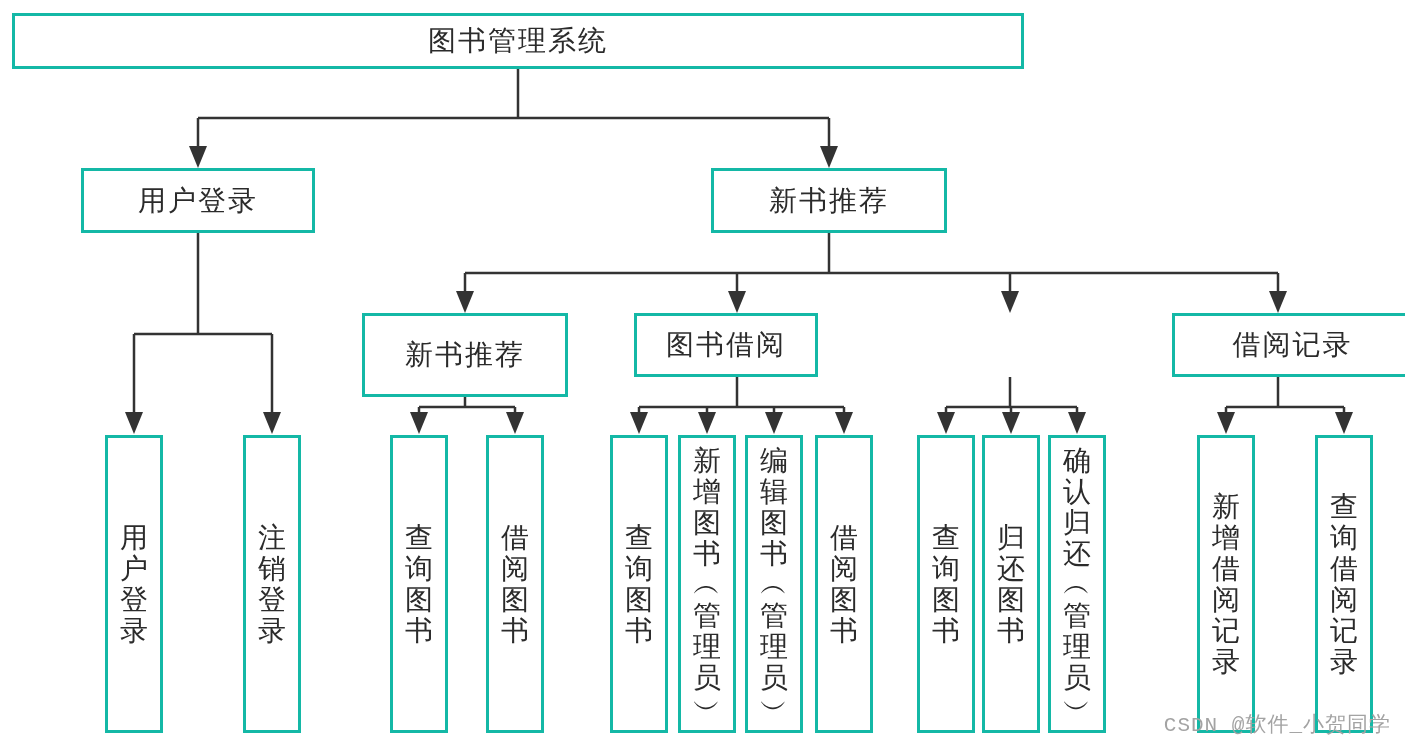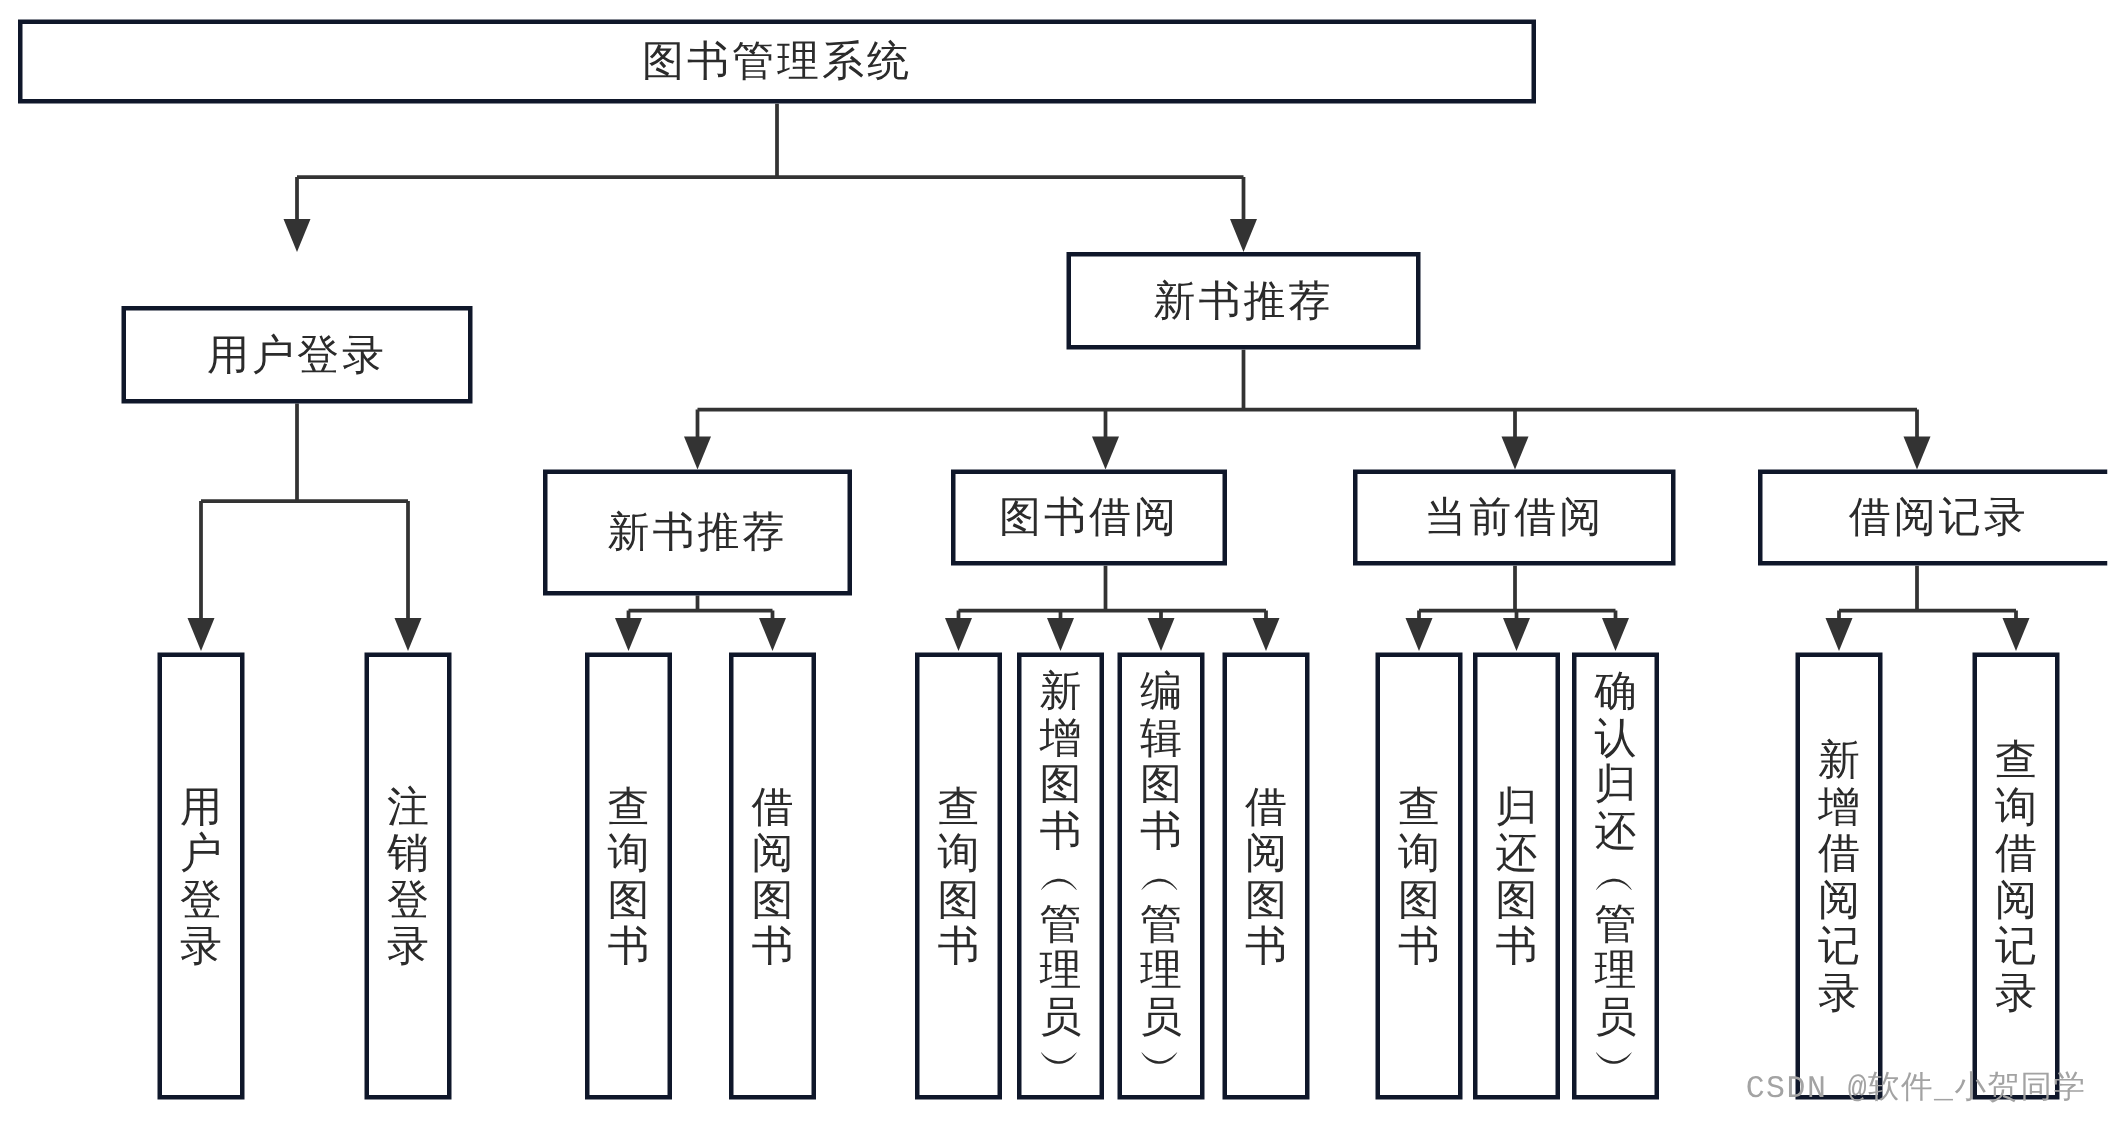--- a/index.html
+++ b/index.html
@@ -7,21 +7,21 @@
   .stage{
     position:relative;
     width:1405px;height:747px;
     background:#ffffff;
     overflow:hidden;
   }
   .wires{position:absolute;left:0;top:0;width:1405px;height:747px;}
   .box{
     position:absolute;
     box-sizing:border-box;
-    border:3px solid #0f172a;
+    border:3px solid #14b8a6;
     background:#ffffff;
     display:flex;align-items:center;justify-content:center;
     color:#2b2b2b;
   }
   .hlabel{
     font-size:28px;
     letter-spacing:2px;
     white-space:nowrap;
     color:#2b2b2b;
   }
@@ -111,35 +111,32 @@
       <polygon points="1068,412 1086,412 1077,434"></polygon>
       <polygon points="1217,412 1235,412 1226,434"></polygon>
       <polygon points="1335,412 1353,412 1344,434"></polygon>
     </g>
   </svg>
 
   <div class="box" style="left:12px;top:13px;width:1012px;height:56px;">
     <span class="hlabel">图书管理系统</span>
   </div>
 
-  <div class="box" style="left:81px;top:168px;width:234px;height:65px;margin-top:36px;">
+  <div class="box" style="left:81px;top:168px;width:234px;height:65px;">
     <span class="hlabel">用户登录</span>
   </div>
   <div class="box" style="left:711px;top:168px;width:236px;height:65px;">
     <span class="hlabel">新书推荐</span>
   </div>
 
   <div class="box" style="left:362px;top:313px;width:206px;height:84px;">
     <span class="hlabel">新书推荐</span>
   </div>
   <div class="box" style="left:634px;top:313px;width:184px;height:64px;">
     <span class="hlabel">图书借阅</span>
-  </div>
-  <div class="box" style="left:902px;top:313px;width:215px;height:64px;">
-    <span class="hlabel">当前借阅</span>
   </div>
   <div class="box" style="left:1172px;top:313px;width:241px;height:64px;">
     <span class="hlabel">借阅记录</span>
   </div>
 
   <div class="box" style="left:105px;top:435px;width:58px;height:298px;">
     <div class="vtext">
         <span>用</span>
         <span>户</span>
         <span>登</span>

